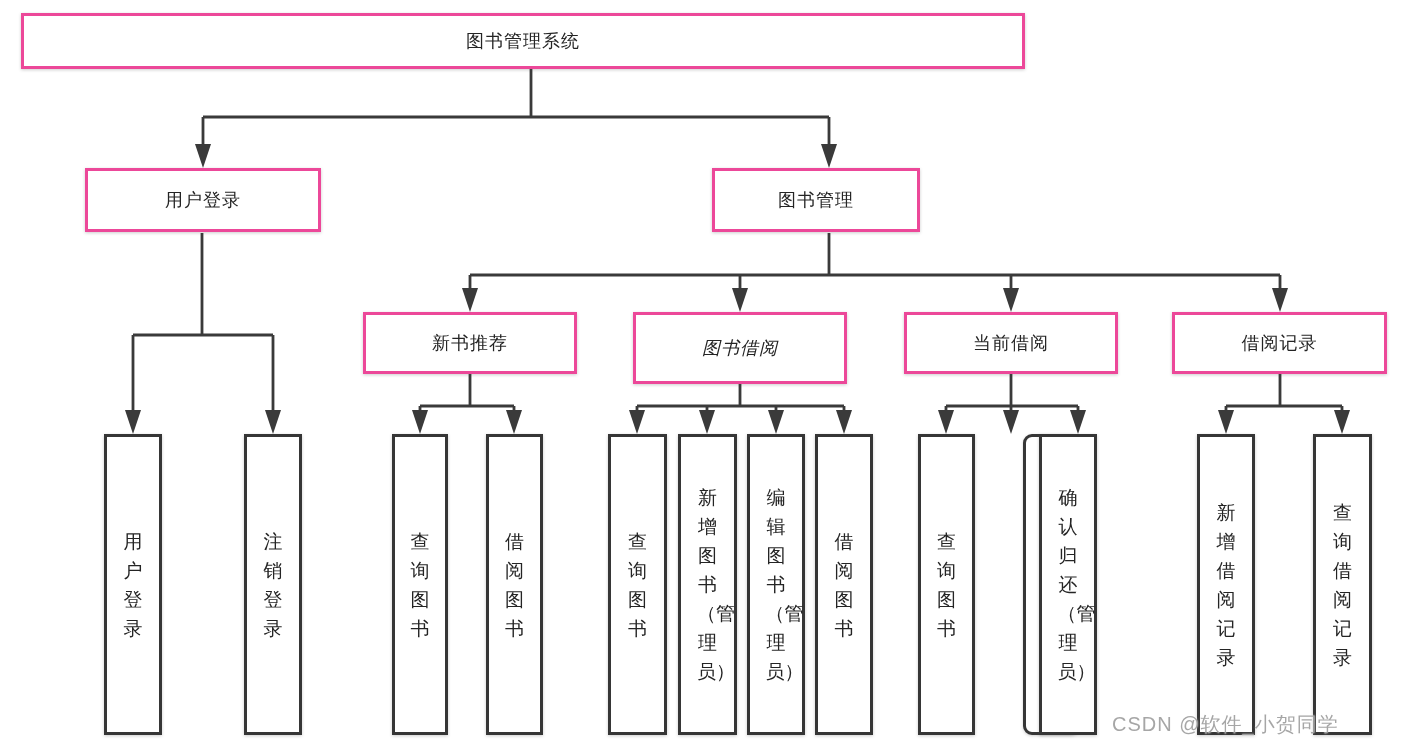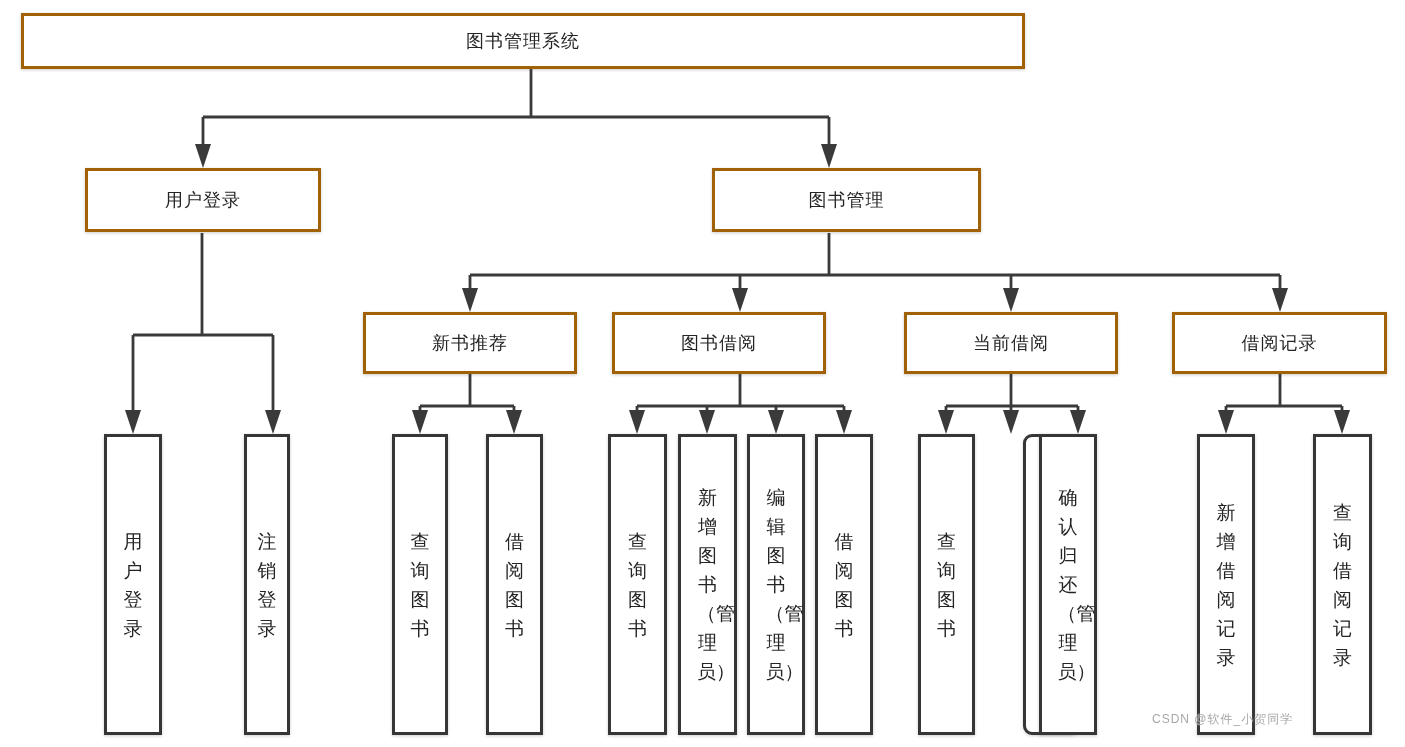--- a/index.html
+++ b/index.html
@@ -28,21 +28,21 @@
     fill: none;
   }
   #connectors polygon {
     fill: #3a3a3a;
     stroke: none;
   }
   .box {
     position: absolute;
     box-sizing: border-box;
     background: #ffffff;
-    border: 3px solid #a16207;
+    border: 3px solid #ec4899;
     box-shadow: 0 1px 3px rgba(80,80,80,0.28);
     display: flex;
     align-items: center;
     justify-content: center;
     color: #242424;
     font-size: 18px;
     letter-spacing: 1px;
     white-space: nowrap;
   }
   .leaf {
@@ -61,23 +61,23 @@
     width: 21px;
     font-size: 19px;
     line-height: 29px;
     color: #242424;
     text-align: center;
     word-break: break-all;
     white-space: normal;
   }
   #watermark {
     position: absolute;
-    left: 1152px;
+    left: 1112px;
     top: 711px;
-    font-size: 12px;
+    font-size: 20px;
     color: rgba(158,158,158,0.92);
     letter-spacing: 1px;
     white-space: nowrap;
     text-shadow: 0 0 2px rgba(255,255,255,0.8);
     text-align: right;
   }
 </style>
 </head>
 <body>
 
@@ -119,41 +119,41 @@
     <polygon points="1334,410 1350,410 1342,434"></polygon>
   </svg>
 
   <div class="box" style="left:21px; top:13px; width:1004px; height:56px;">
     <span>图书管理系统</span>
   </div>
 
   <div class="box" style="left:85px; top:168px; width:236px; height:64px;">
     <span>用户登录</span>
   </div>
-  <div class="box" style="left:712px; top:168px; width:269px; height:64px;">
+  <div class="box" style="left:712px; top:168px; width:208px; height:64px;">
     <span>图书管理</span>
   </div>
 
   <div class="box" style="left:363px; top:312px; width:214px; height:62px;">
     <span>新书推荐</span>
   </div>
-  <div class="box" style="left:612px; top:312px; width:214px; height:62px;">
+  <div class="box" style="left:633px; top:312px; width:214px; height:72px;font-style:italic;">
     <span>图书借阅</span>
   </div>
   <div class="box" style="left:904px; top:312px; width:214px; height:62px;">
     <span>当前借阅</span>
   </div>
   <div class="box" style="left:1172px; top:312px; width:215px; height:62px;">
     <span>借阅记录</span>
   </div>
 
   <div class="leaf" style="left:104px; width:58px;">
     <div class="vtext">用户登录</div>
   </div>
-  <div class="leaf" style="left:244px; width:46px;">
+  <div class="leaf" style="left:244px; width:58px;">
     <div class="vtext">注销登录</div>
   </div>
 
   <div class="leaf" style="left:392px; width:56px;">
     <div class="vtext">查询图书</div>
   </div>
   <div class="leaf" style="left:486px; width:57px;">
     <div class="vtext">借阅图书</div>
   </div>
 

